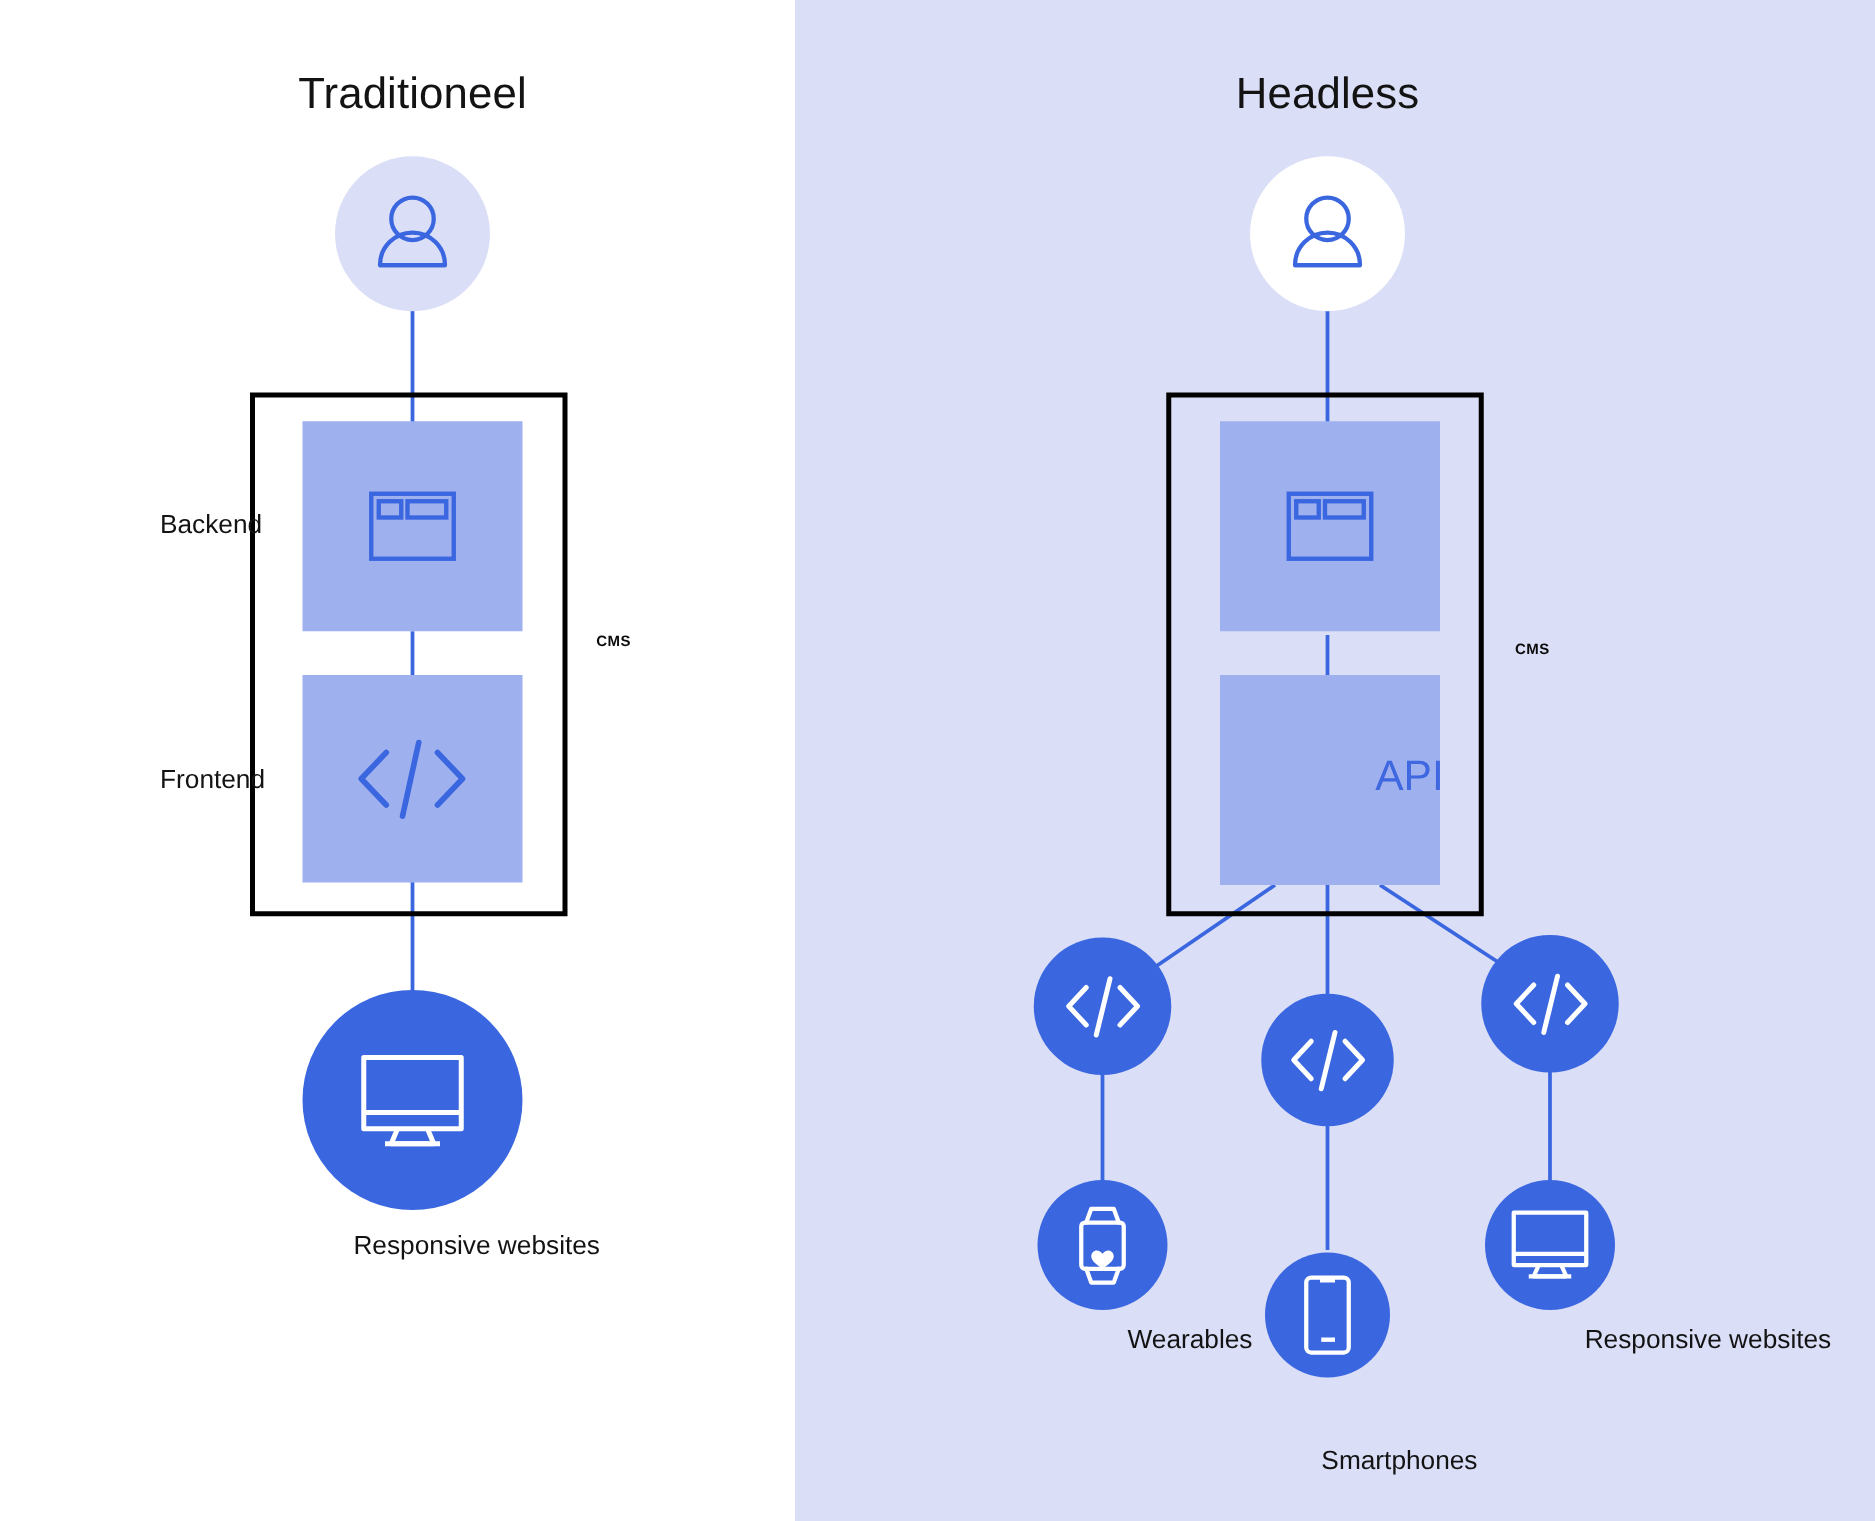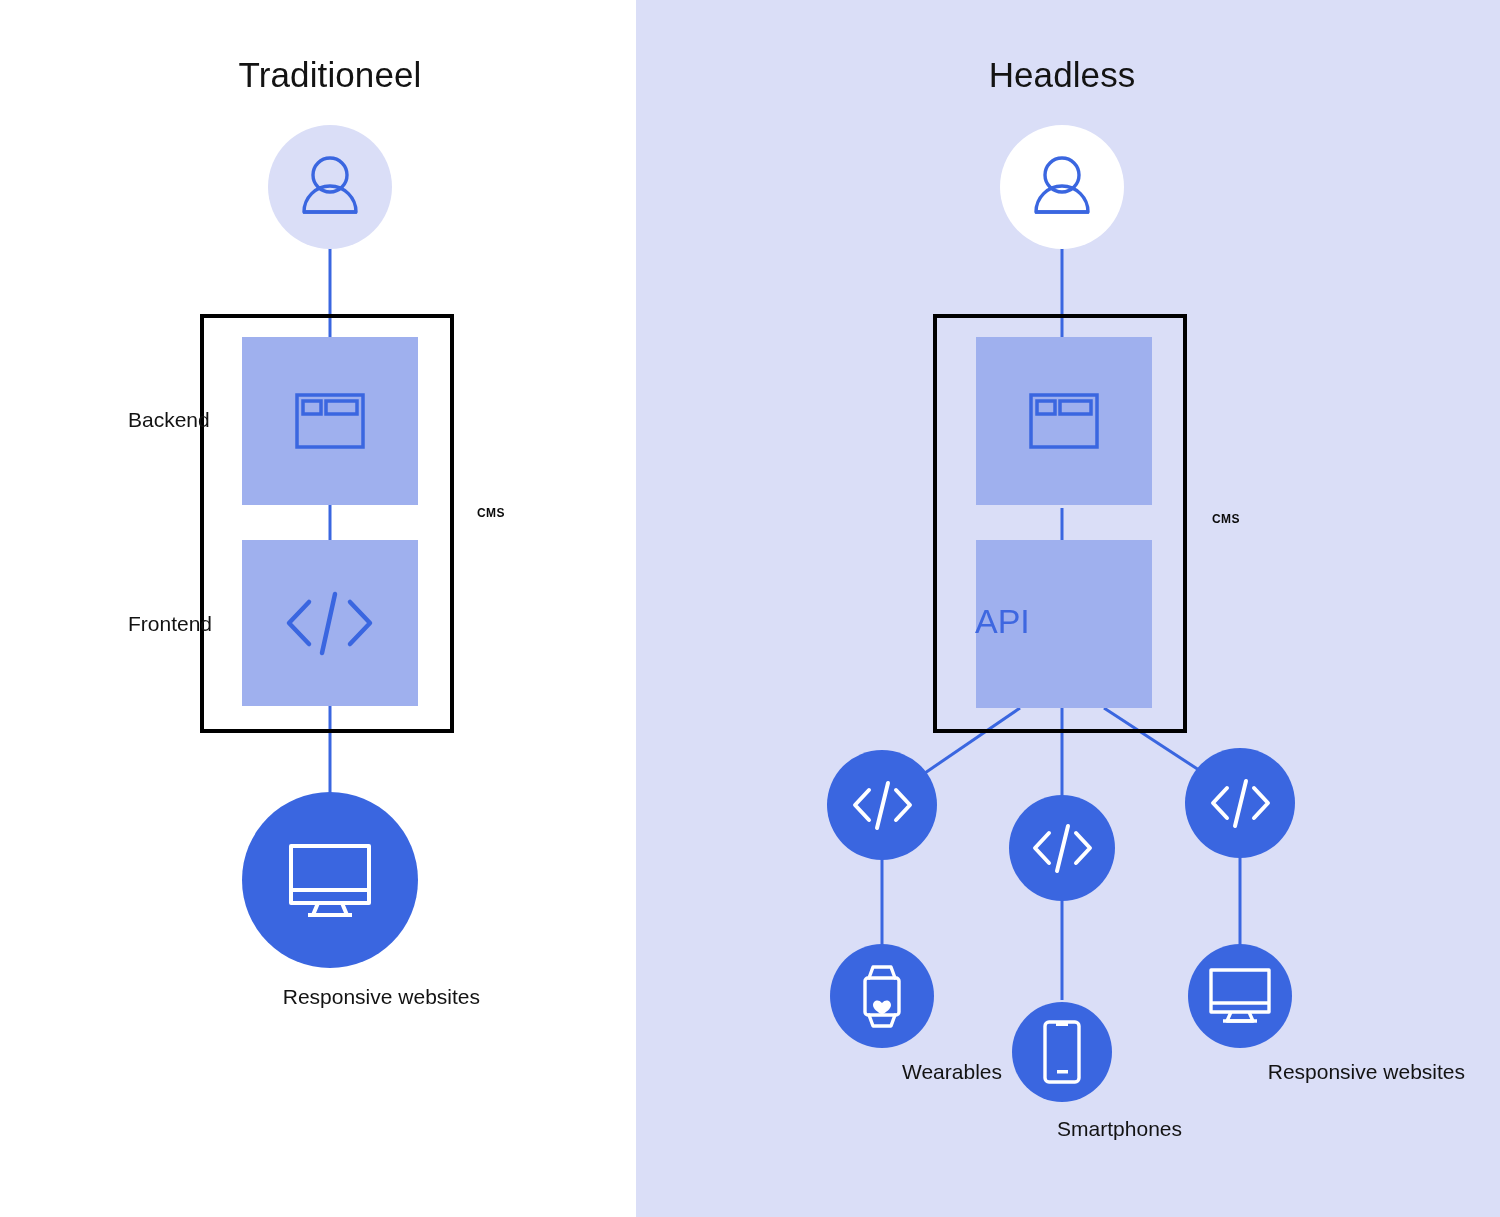--- a/index.html
+++ b/index.html
@@ -68,28 +68,28 @@
 
   .node-label {
     position: absolute;
     text-align: right;
     font-size: 21px;
     color: #131313;
     white-space: nowrap;
   }
   #label-resp-left  { left: 180px;  top: 985px;  width: 300px; }
   #label-wearables  { left: 762px;  top: 1060px; width: 240px; }
-  #label-smartph    { left: 942px;  top: 1117px; width: 240px; }
+  #label-smartph    { left: 942px;  top: 1157px; width: 240px; }
   #label-resp-right { left: 1125px; top: 1060px; width: 340px; }
 
   .api-text {
     position: absolute;
     left: 975px; top: 602px;
     width: 180px;
-    text-align: left;
+    text-align: right;
     font-size: 34px;
     color: #3e67e0;
     white-space: nowrap;
   }
 </style>
 </head>
 <body>
 
 <div id="canvas">
 

